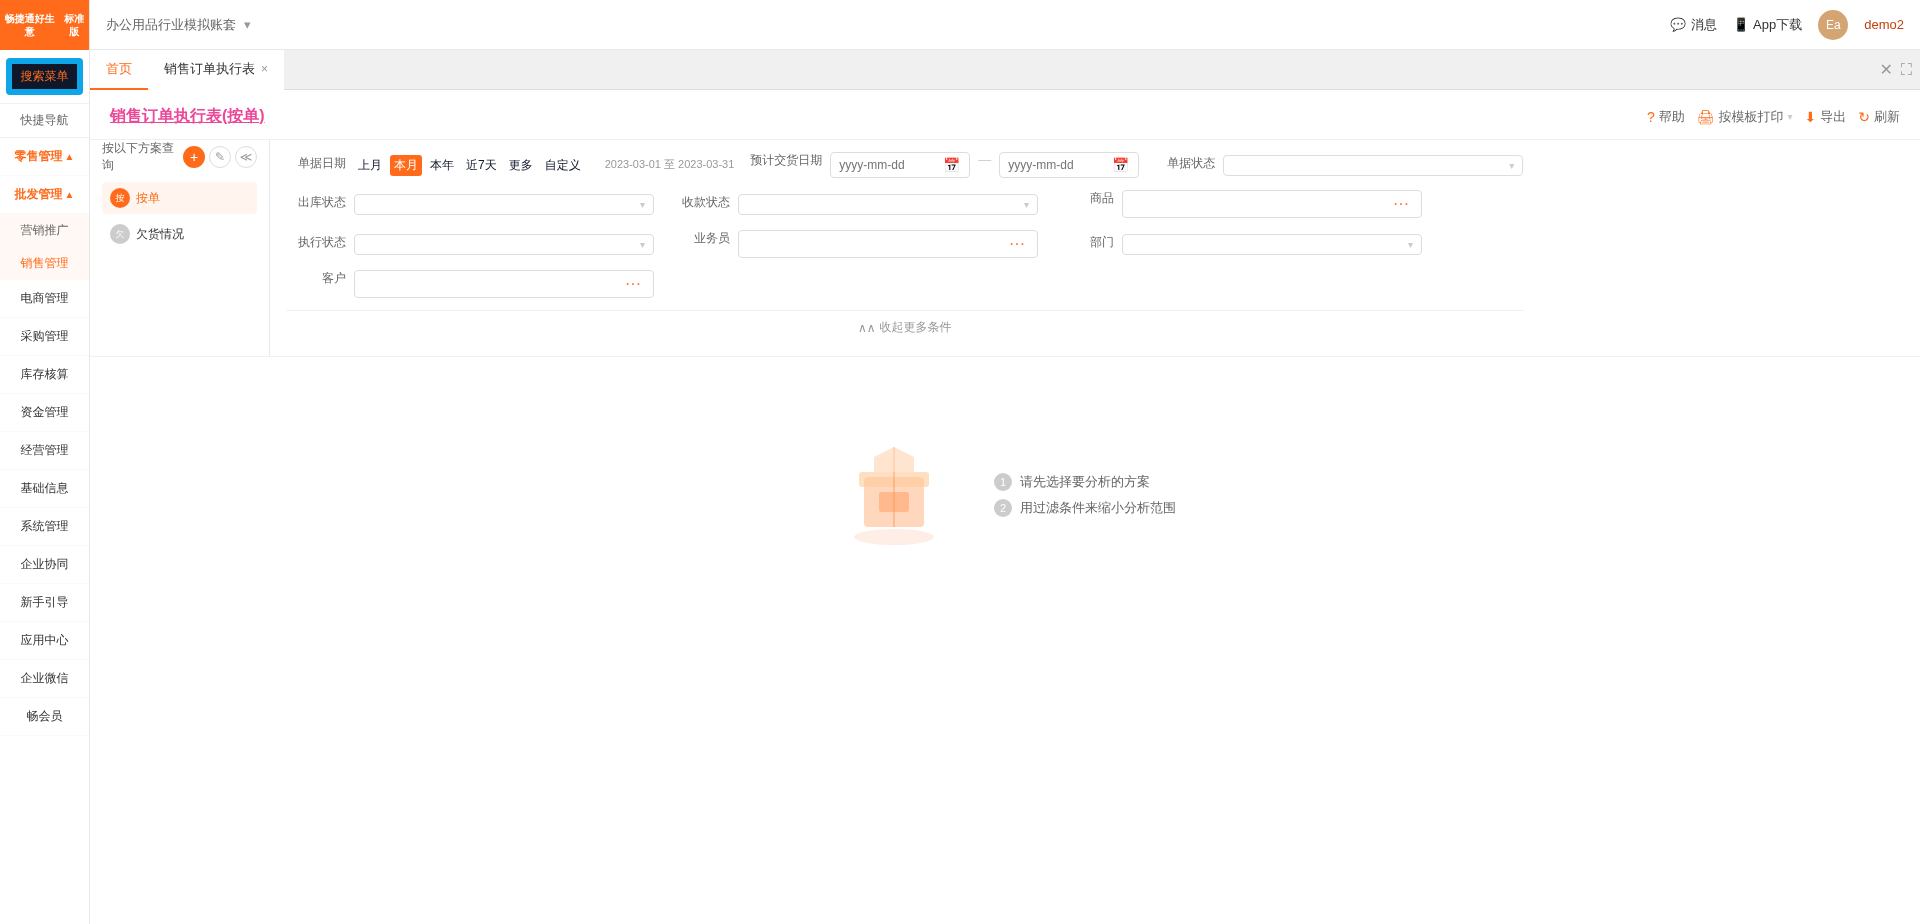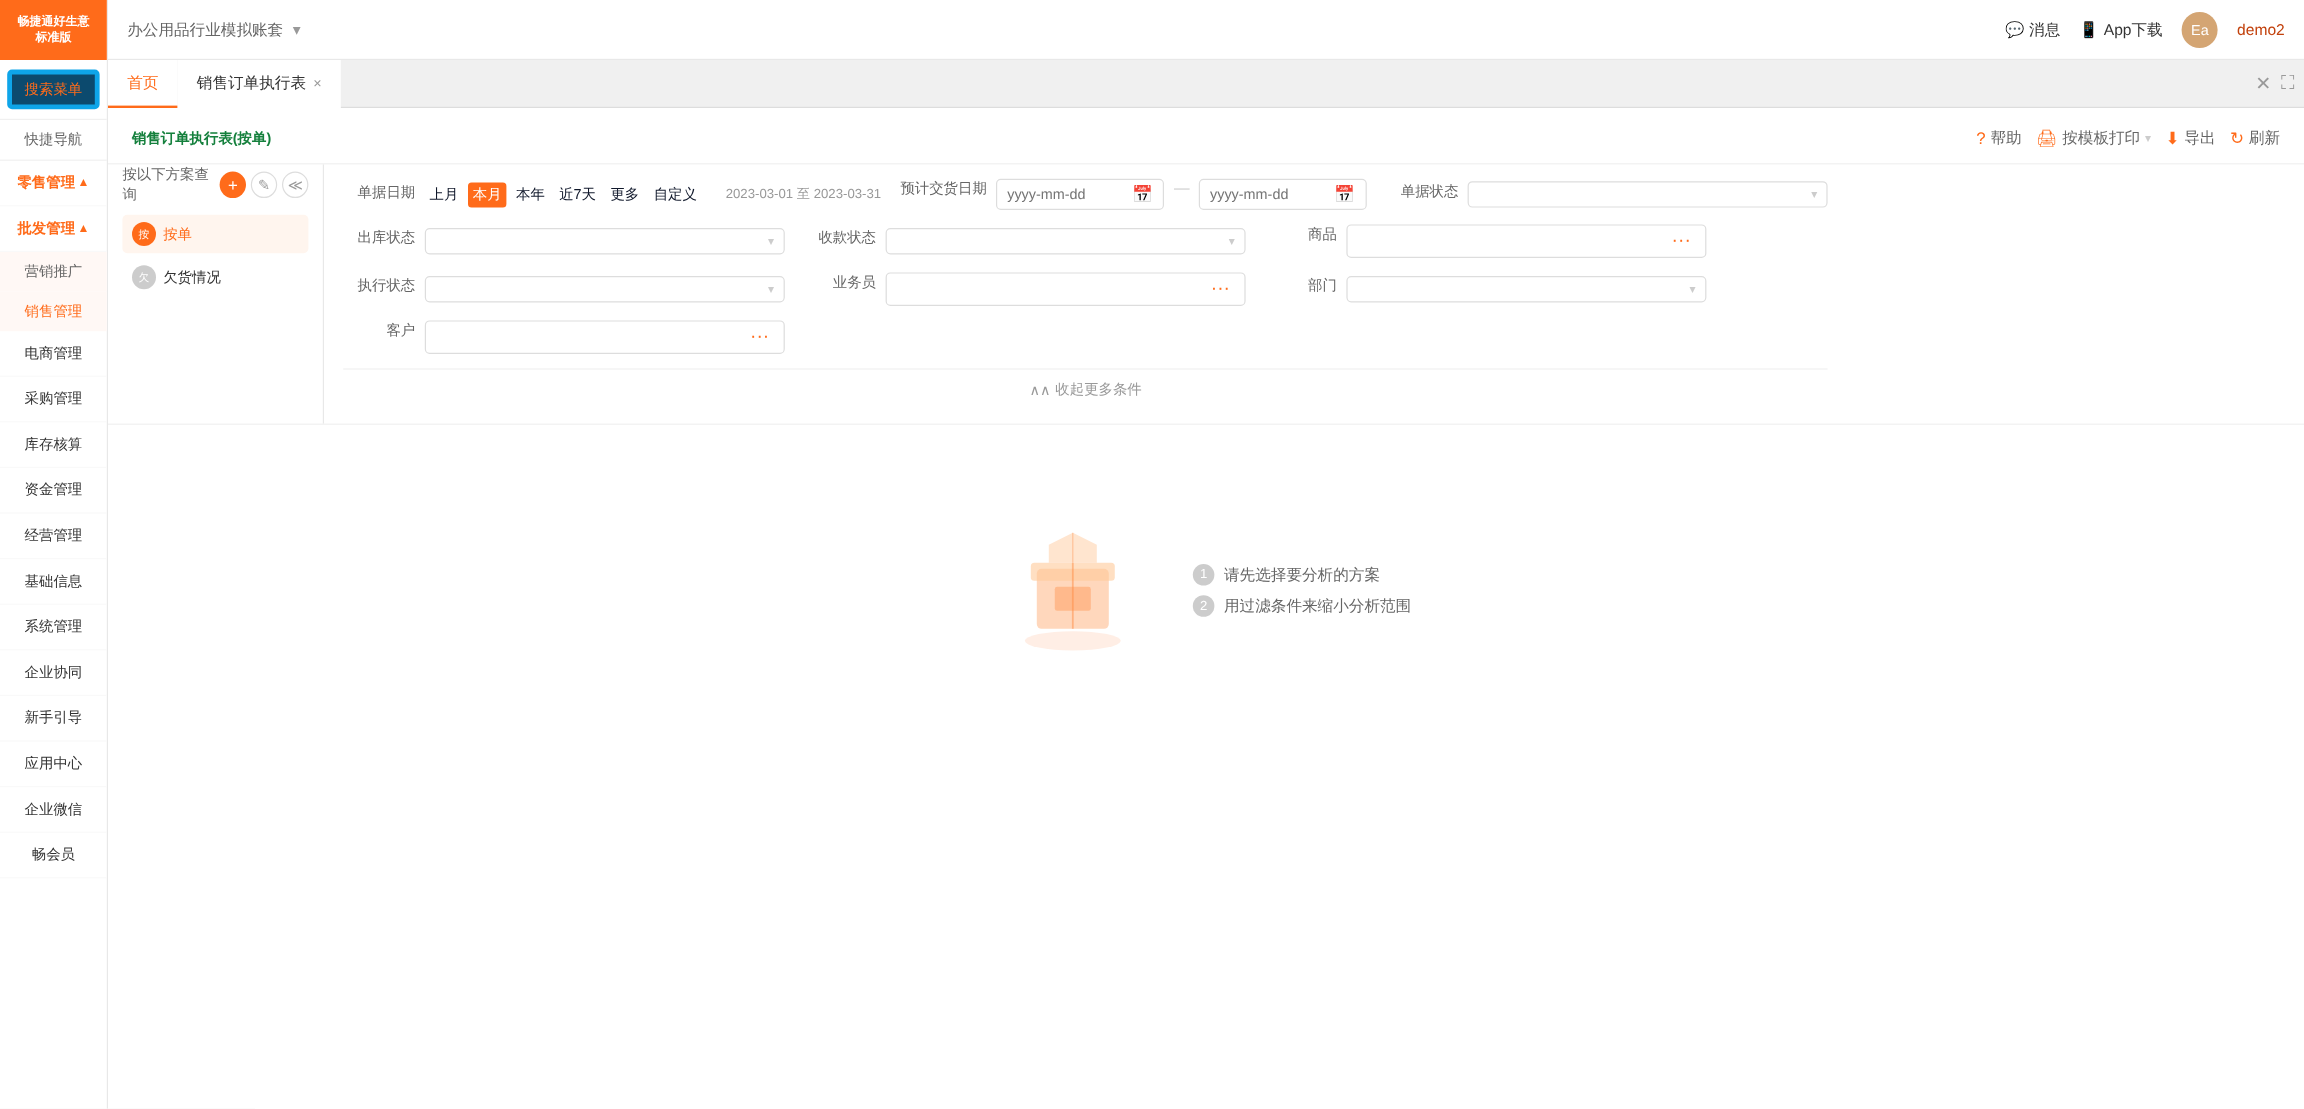--- a/index.html
+++ b/index.html
@@ -1,23 +1,23 @@
 <!DOCTYPE html>
 <html><head>
   <meta charset="utf-8">
   <style>
     * { margin: 0; padding: 0; box-sizing: border-box; }
     body { font-family: 'Microsoft YaHei', sans-serif; font-size: 13px; background: #f5f5f5; color: #333; width: 1920px; height: 924px; overflow: hidden; display: flex; }
 
     
     .sidebar { width: 90px; background: #fff; height: 924px; display: flex; flex-direction: column; border-right: 1px solid #e8e8e8; flex-shrink: 0; }
-    .sidebar-logo { height: 50px; background: #ff6b1a; display: flex; align-items: center; justify-content: center; flex-direction: column; }
+    .sidebar-logo { height: 50px; background: #ff6b1a; display: flex; align-items: center; justify-content: center; flex-direction: row; }
     .sidebar-logo-text { color: #fff; font-size: 10px; font-weight: bold; text-align: center; line-height: 1.3; }
     .sidebar-search { padding: 8px 6px; border-bottom: 1px solid #f0f0f0; }
-    .sidebar-search-btn { width: 100%; background: #0c4a6e; border: 4px solid #0ea5e9; color: #ff6b1a; border-radius: 4px; padding: 4px 2px; font-size: 12px; text-align: center; cursor: pointer; }
+    .sidebar-search-btn { width: 100%; background: #0f172a; border: 6px solid #0ea5e9; color: #ff6b1a; border-radius: 4px; padding: 4px 2px; font-size: 12px; text-align: center; cursor: pointer; }
     .sidebar-quick { padding: 4px 6px; border-bottom: 1px solid #f0f0f0; text-align: center; font-size: 12px; color: #666; cursor: pointer; padding-top: 8px; padding-bottom: 8px; }
     .sidebar-nav-item { padding: 10px 4px; text-align: center; font-size: 12px; color: #333; cursor: pointer; border-bottom: 1px solid #f9f9f9; }
     .sidebar-nav-item.has-arrow { display: flex; align-items: center; justify-content: center; gap: 2px; }
     .sidebar-nav-item.active-group { color: #ff6b1a; font-weight: bold; }
     .sidebar-sub-item { padding: 8px 4px; text-align: center; font-size: 12px; color: #666; cursor: pointer; background: #fff8f5; }
     .sidebar-sub-item.active { color: #ff6b1a; }
 
     
     .main { flex: 1; display: flex; flex-direction: column; height: 924px; overflow: hidden; }
 
@@ -35,21 +35,21 @@
     .tab { padding: 0 16px; height: 40px; display: flex; align-items: center; font-size: 13px; cursor: pointer; gap: 6px; }
     .tab.home { background: #fff; color: #ff6b1a; border-bottom: 2px solid #ff6b1a; }
     .tab.active { background: #fff; color: #333; border-bottom: 2px solid transparent; }
     .tab-close { color: #999; font-size: 12px; cursor: pointer; }
     .tabbar-actions { margin-left: auto; display: flex; align-items: center; padding-right: 8px; gap: 8px; }
     .tabbar-action-btn { color: #999; cursor: pointer; font-size: 16px; }
 
     
     .page-content { flex: 1; overflow-y: auto; background: #fff; }
     .page-header { padding: 16px 20px 12px; display: flex; align-items: center; justify-content: space-between; border-bottom: 1px solid #f0f0f0; }
-    .page-title { font-size: 12px; font-weight: bold; color: #15803d; }
+    .page-title { font-size: 16px; font-weight: bold; color: #ec4899; text-decoration: underline; }
     .page-header-actions { display: flex; align-items: center; gap: 12px; }
     .header-action { display: flex; align-items: center; gap: 4px; color: #666; font-size: 13px; cursor: pointer; }
     .header-action .icon { color: #ff6b1a; font-size: 14px; }
     .filter-left { width: 180px; border-right: 1px solid #e8e8e8; padding: 0 12px; flex-shrink: 0; }
     .filter-add-btn { width: 22px; height: 22px; border-radius: 50%; background: #ff6b1a; color: #fff; display: flex; align-items: center; justify-content: center; font-size: 14px; cursor: pointer; }
     .filter-btn { width: 22px; height: 22px; border-radius: 50%; border: 1px solid #ddd; color: #999; display: flex; align-items: center; justify-content: center; font-size: 14px; cursor: pointer; }
     .filter-item { display: flex; align-items: center; gap: 6px; padding: 6px 8px; border-radius: 4px; cursor: pointer; margin-bottom: 4px; }
     .filter-item.active { background: #fff5ee; color: #ff6b1a; }
     .filter-item-icon { width: 20px; height: 20px; border-radius: 50%; background: #ff6b1a; color: #fff; display: flex; align-items: center; justify-content: center; font-size: 10px; }
     .filter-item-icon.gray { background: #ccc; }

